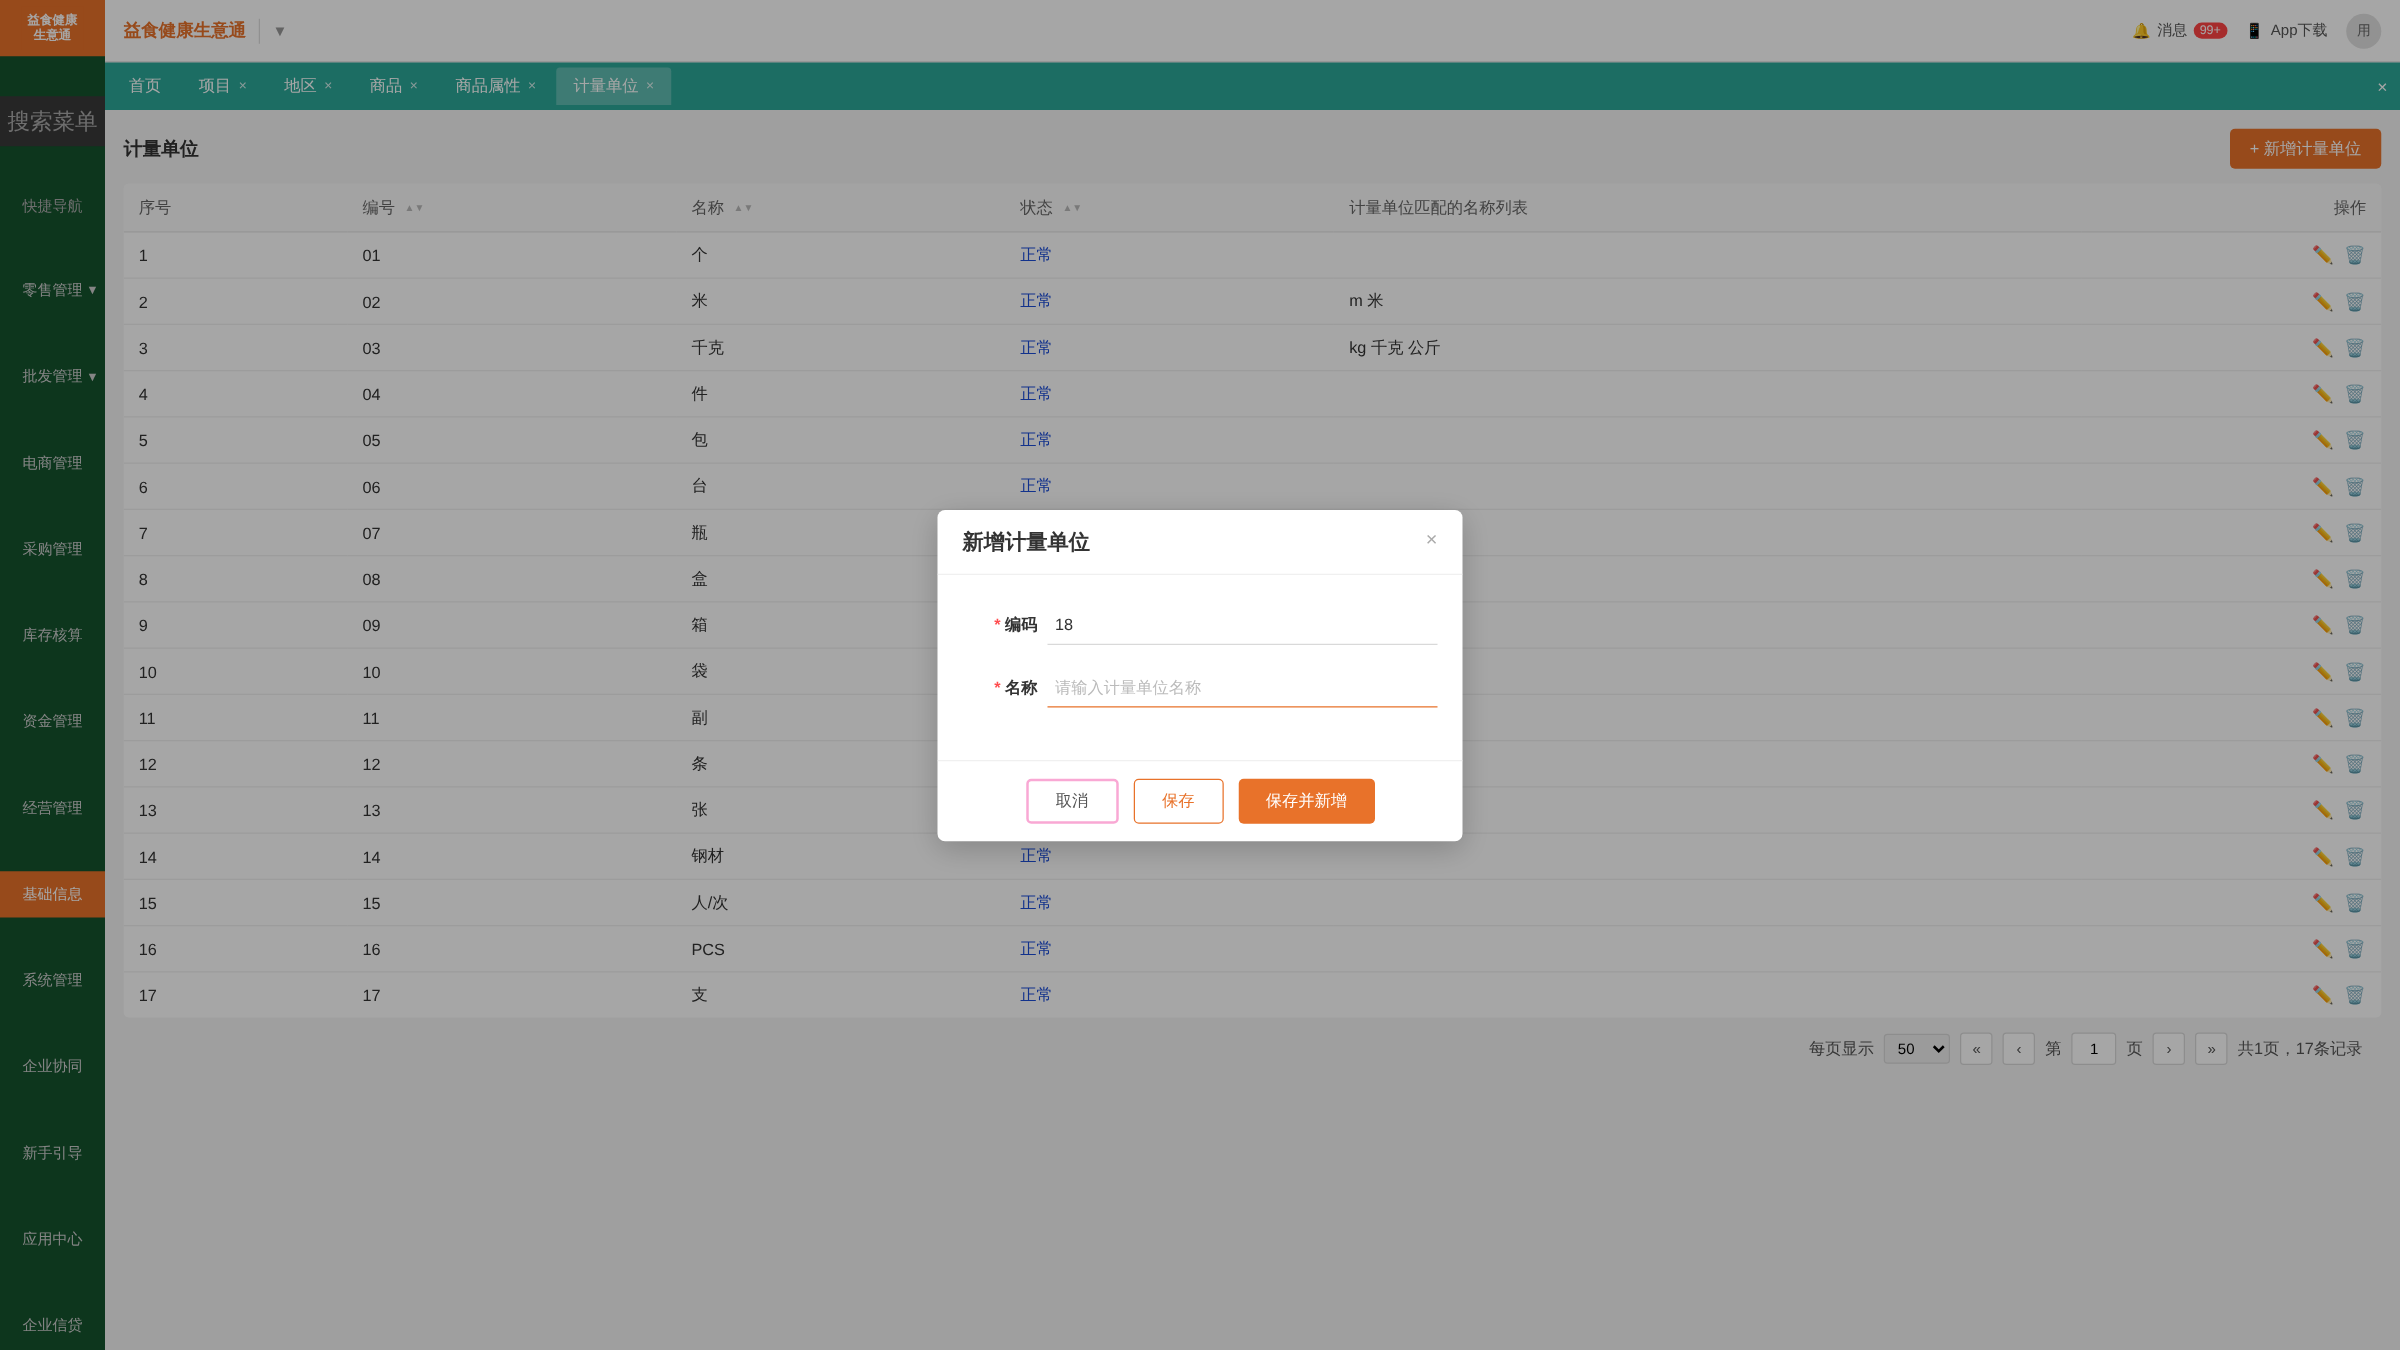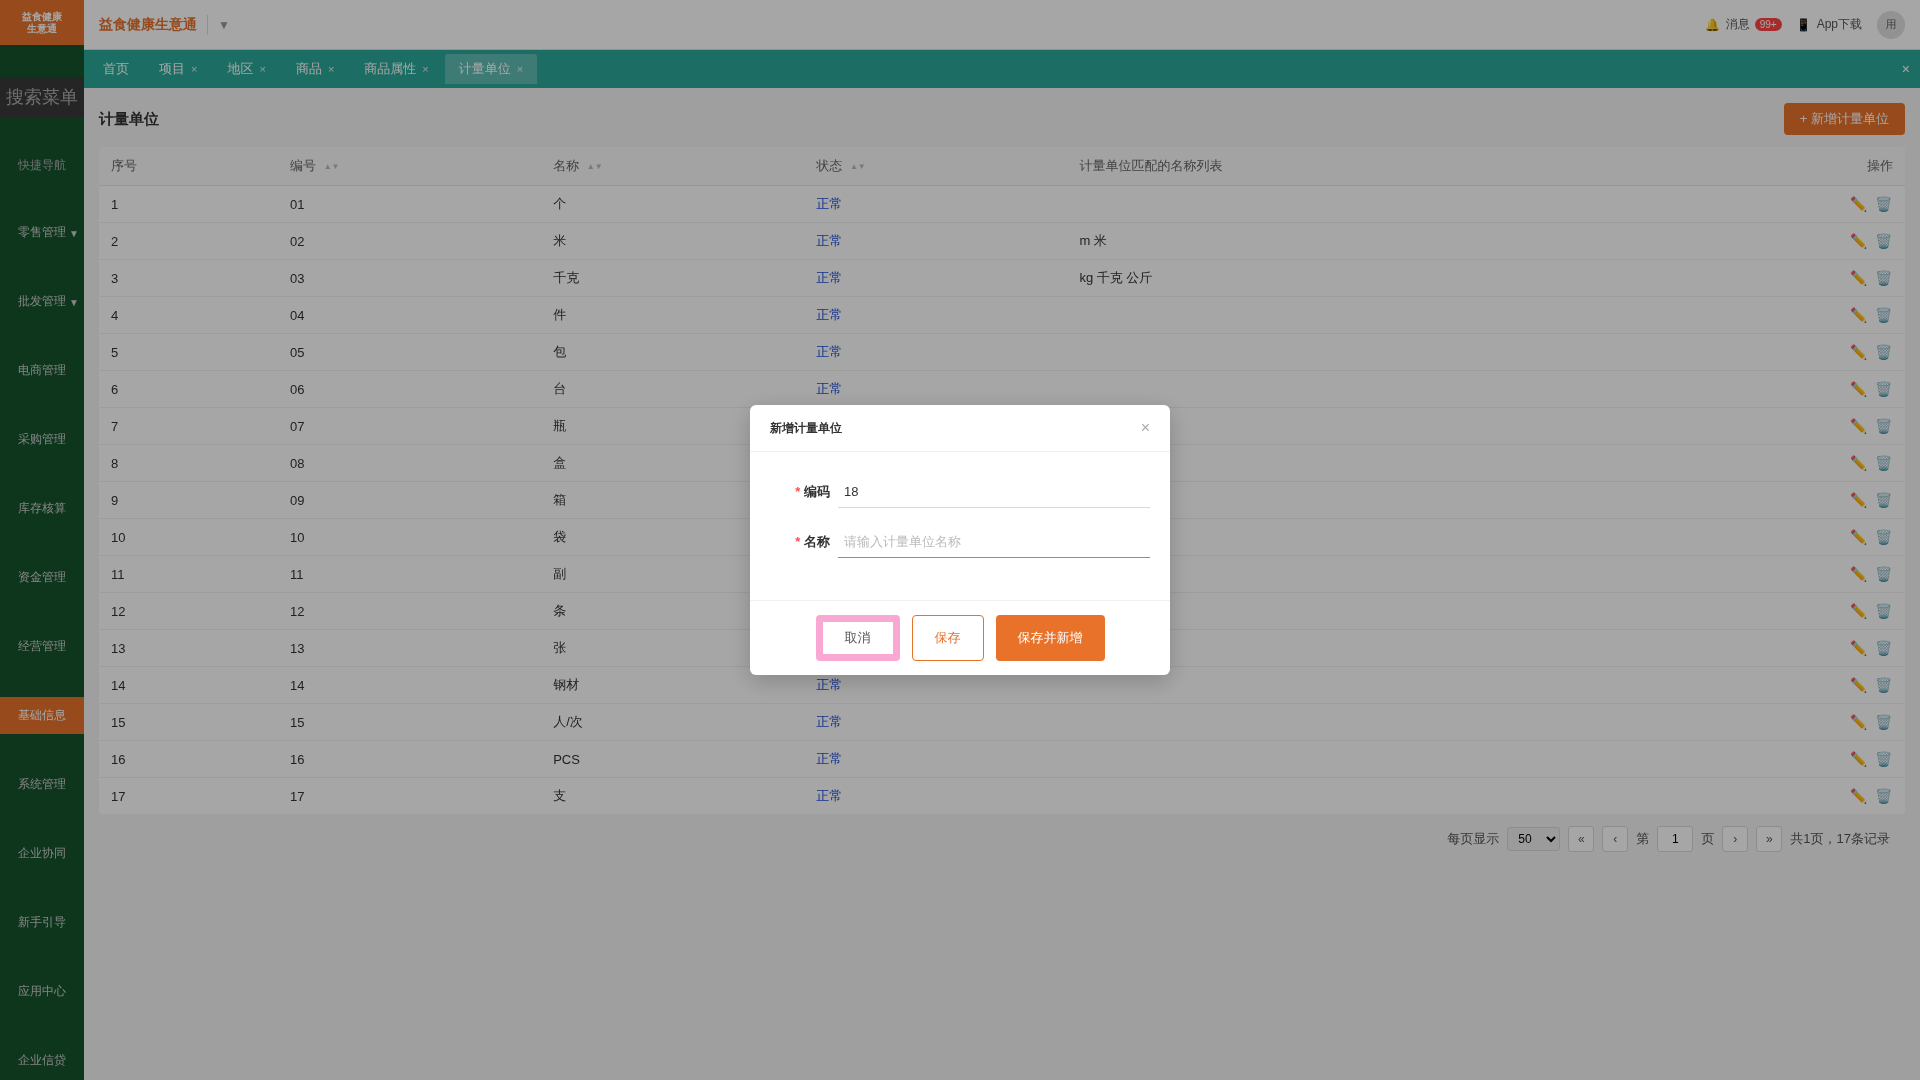--- a/index.html
+++ b/index.html
@@ -306,21 +306,21 @@
       overflow: hidden;
     }
     .modal-header {
       padding: 14px 20px;
       border-bottom: 1px solid #f0f0f0;
       display: flex;
       align-items: center;
       justify-content: space-between;
     }
     .modal-title {
-      font-size: 12px;
+      font-size: 17px;
       font-weight: bold;
       color: #333;
     }
     .modal-close {
       cursor: pointer;
       color: #aaa;
       font-size: 16px;
     }
     .modal-body {
       padding: 24px 20px;
@@ -359,21 +359,21 @@
     .form-input::placeholder { color: #bbb; }
     .modal-footer {
       padding: 14px 20px;
       display: flex;
       justify-content: center;
       gap: 12px;
       border-top: 1px solid #f0f0f0;
     }
     .btn-cancel {
       padding: 7px 22px;
-      border: 7px solid #f9a8d4;
+      border: 2px solid #f9a8d4;
       background: white;
       border-radius: 4px;
       cursor: pointer;
       font-size: 13px;
       color: #555;
     }
     .btn-save {
       padding: 7px 22px;
       border: 1px solid #e8722a;
       background: white;

